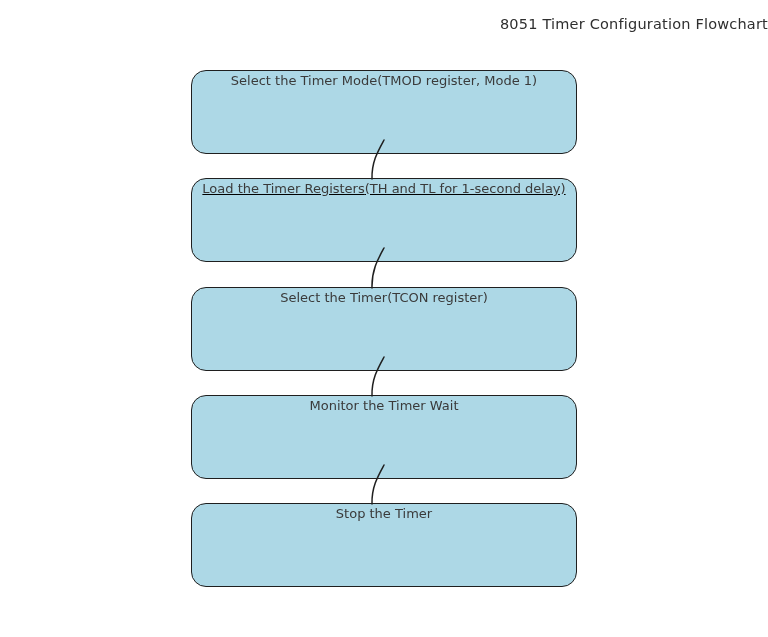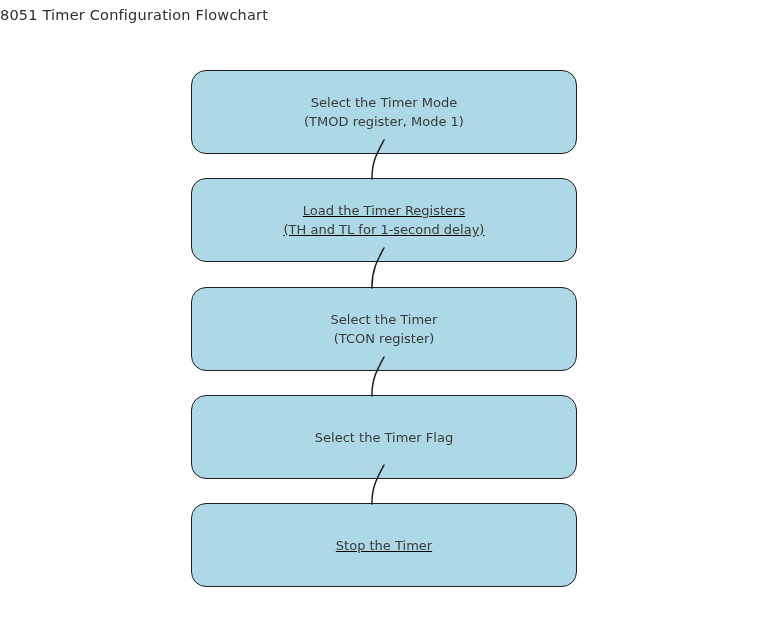--- a/index.html
+++ b/index.html
@@ -13,22 +13,22 @@
   *{margin:0;padding:0;box-sizing:border-box;}
   html,body{background:#e8e8e8;font-family:"DejaVu Sans","Liberation Sans",sans-serif;}
   .stage{
     position:relative;
     width:768px;height:637px;
     background:var(--background);
     overflow:hidden;
   }
   .title{
     position:absolute;
-    top:7px;left:0;width:768px;
-    text-align:left;
+    top:16px;left:0;width:768px;
+    text-align:right;
     font-size:14.5px;
     color:var(--title-text);
     letter-spacing:0.2px;
   }
   .connectors{
     position:absolute;
     top:0;left:0;
     width:768px;height:637px;
     z-index:2;
     pointer-events:none;
@@ -40,37 +40,35 @@
     stroke-linecap:round;
   }
   .node{
     position:absolute;
     left:191px;
     width:386px;height:84px;
     background:var(--node-fill);
     border:1.5px solid var(--node-border);
     border-radius:15px;
     display:flex;
-    flex-direction:column;
-    align-items:center;
     justify-content:center;
     z-index:1;
   }
   .node .line{
     font-size:13px;
     line-height:19px;
     color:var(--node-text);
     text-align:center;
     white-space:nowrap;
   }
   .pos1{top:70px;}
   .pos2{top:178px;text-decoration:underline;}
   .pos3{top:287px;}
   .pos4{top:395px;}
-  .pos5{top:503px;text-decoration:underline;}
+  .pos5{top:503px;}
 </style>
 </head>
 <body>
 
 <div class="stage">
 
   <div class="title">8051 Timer Configuration Flowchart</div>
 
   <svg class="connectors" viewBox="0 0 768 637" xmlns="http://www.w3.org/2000/svg">
     <path d="M 384 140 C 378 151, 371.5 162, 372 179"></path>
@@ -88,20 +86,20 @@
     <div class="line">Load the Timer Registers</div>
     <div class="line">(TH and TL for 1-second delay)</div>
   </div>
 
   <div class="node pos3">
     <div class="line">Select the Timer</div>
     <div class="line">(TCON register)</div>
   </div>
 
   <div class="node pos4">
-    <div class="line">Select the Timer Flag</div>
+    <div class="line">Monitor the Timer Wait</div>
   </div>
 
   <div class="node pos5">
     <div class="line">Stop the Timer</div>
   </div>
 
 </div>
 
 </body></html>

